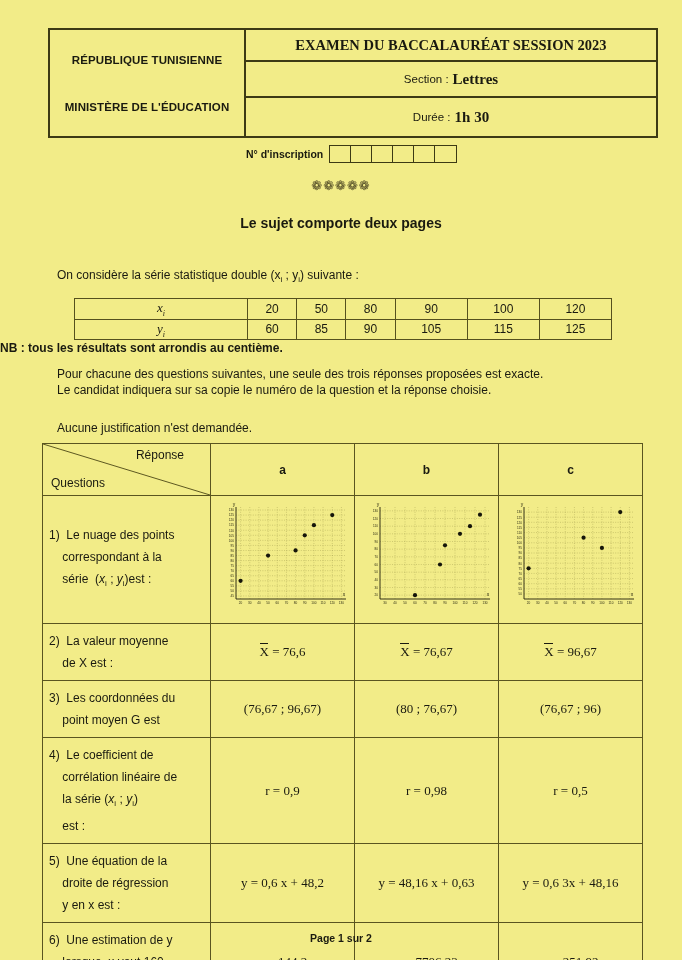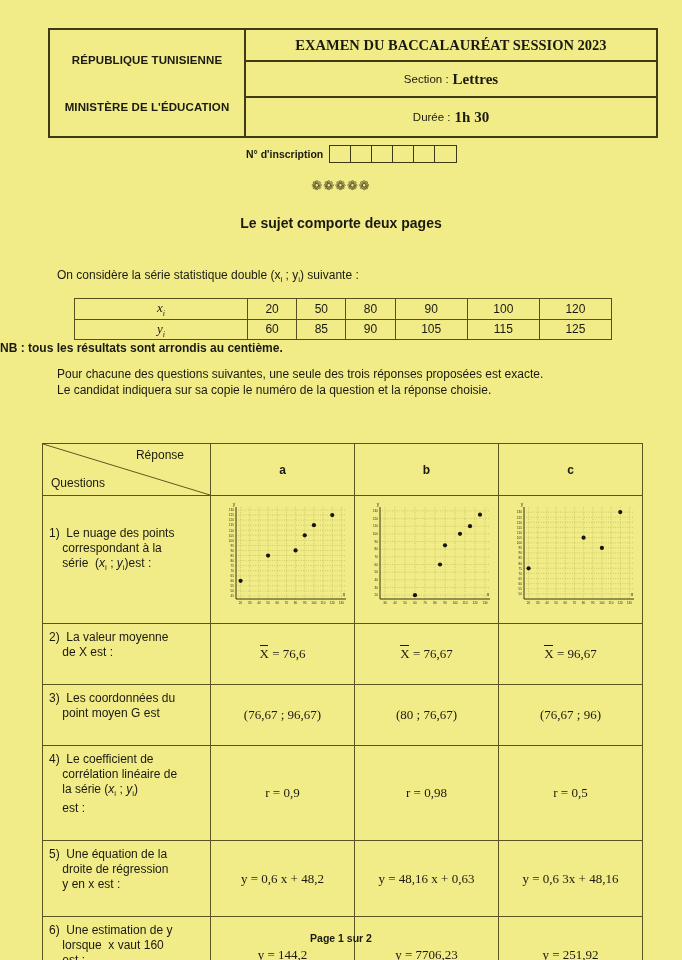--- a/index.html
+++ b/index.html
@@ -83,21 +83,21 @@
   .p2{top:420px;}
 
   
   .mcq{
     position:absolute;left:42px;top:443px;width:600px;
     border-collapse:collapse;table-layout:fixed;
   }
   .mcq td{border:1px solid #5a5520;box-sizing:border-box;font-size:12px;}
   .col-q{width:168px;}
   .col-a{width:144px;}
-  .mcq .qcell{padding:6px 4px 24px 6px;vertical-align:middle;line-height:15px;}
+  .mcq .qcell{padding:6px 4px 6px 6px;vertical-align:middle;line-height:22px;}
   .mcq .acell{text-align:center;vertical-align:middle;padding:6px 2px;font-family:"Liberation Serif",serif;font-size:13px;}
   .hcell{height:52px;position:relative;padding:0;}
   .hcell .diag{position:absolute;left:0;top:0;width:100%;height:100%;}
   .hcell .rep{position:absolute;right:26px;top:4px;font-size:12px;}
   .hcell .que{position:absolute;left:8px;bottom:5px;font-size:12px;}
   .hcol{text-align:center;vertical-align:middle;font-size:13px;font-weight:bold;}
 
   .plotcell{padding:3px 1px;text-align:center;vertical-align:middle;}
   .ov{font-family:"Liberation Serif",serif;}
   .ov .bar{position:relative;}
@@ -175,20 +175,21 @@
     </tr>
   </tbody>
     </table>
 
   <div class="nb">NB : tous les résultats sont  arrondis au  centième.</div>
 
   <div class="para p1">
     <div>Pour chacune des questions suivantes, une seule des trois réponses proposées est exacte.</div>
     <div>Le candidat indiquera sur sa copie le numéro de la question et la réponse choisie.</div>
   </div>
+  <div class="para p2">Aucune justification n'est demandée.</div>
 
   <table class="mcq">
     <colgroup>
       <col class="col-q">
         <col class="col-a">
         <col class="col-a">
         <col class="col-a">
     </colgroup>
     <tbody>
         <tr>

